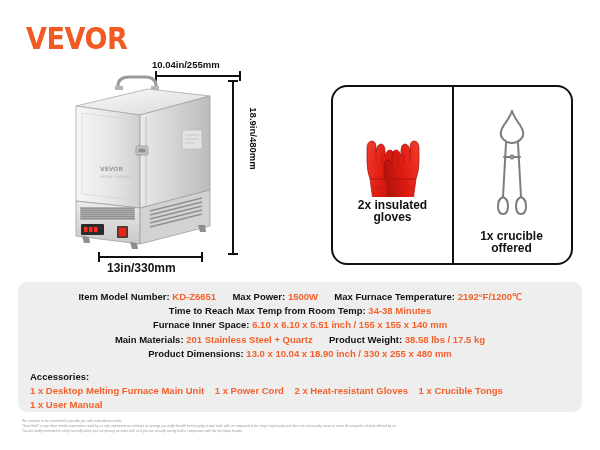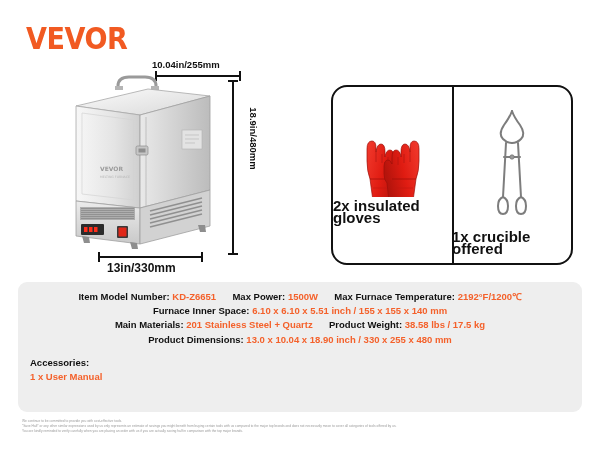--- a/index.html
+++ b/index.html
@@ -156,22 +156,22 @@
     position: absolute;
     top: 0;
     width: 50%;
     height: 100%;
   }
   .acc-cell.left { left: 0; }
   .acc-cell.right { left: 50%; }
   .acc-caption {
     position: absolute;
     width: 100%;
-    text-align: left;
-    font-size: 15px;
+    text-align: center;
+    font-size: 12px;
     font-weight: bold;
     line-height: 11.5px;
     color: #111;
   }
   .acc-caption.gloves { top: 113px; }
   .acc-caption.pliers { top: 144px; }
   .acc-art {
     position: absolute;
     width: 100%;
     display: flex;
@@ -407,40 +407,45 @@
     <span>Item Model Number:</span>
     <span class="val">KD-Z6651</span>
     <span class="gap"></span>
     <span>Max Power:</span>
     <span class="val">1500W</span>
     <span class="gap"></span>
     <span>Max Furnace Temperature:</span>
     <span class="val">2192°F/1200℃</span>
   </div>
 
+  <div class="spec-line">
+    <span>Time to Reach Max Temp from Room Temp:</span>
+    <span class="val">34-38 Minutes</span>
+  </div>
 
   <div class="spec-line">
     <span>Furnace Inner Space:</span>
     <span class="val">6.10 x 6.10 x 5.51 inch / 155 x 155 x 140 mm</span>
   </div>
 
   <div class="spec-line">
     <span>Main Materials:</span>
     <span class="val">201 Stainless Steel + Quartz</span>
     <span class="gap"></span>
     <span>Product Weight:</span>
     <span class="val">38.58 lbs / 17.5 kg</span>
   </div>
 
   <div class="spec-line">
     <span>Product Dimensions:</span>
     <span class="val">13.0 x 10.04 x 18.90 inch / 330 x 255 x 480 mm</span>
   </div>
 
   <div id="acc-title">Accessories:</div>
+  <div class="acc-list-line">1 x Desktop Melting Furnace Main Unit&nbsp;&nbsp;&nbsp;&nbsp;1 x Power Cord&nbsp;&nbsp;&nbsp;&nbsp;2 x Heat-resistant Gloves&nbsp;&nbsp;&nbsp;&nbsp;1 x Crucible Tongs</div>
   <div class="acc-list-line">1 x User Manual</div>
 </div>
 
 <div id="footer">
   <div class="foot-line">We continue to be committed to provide you with cost-effective tools.</div>
   <div class="foot-line">"Save Half" or any other similar expressions used by us only represents an estimate of savings you might benefit from buying certain tools with us compared to the major top brands and does not necessarily mean to cover all categories of tools offered by us.</div>
   <div class="foot-line">You are kindly reminded to verify carefully when you are placing an order with us if you are actually saving half in comparison with the top major brands.</div>
 </div>
 
 </body></html>

